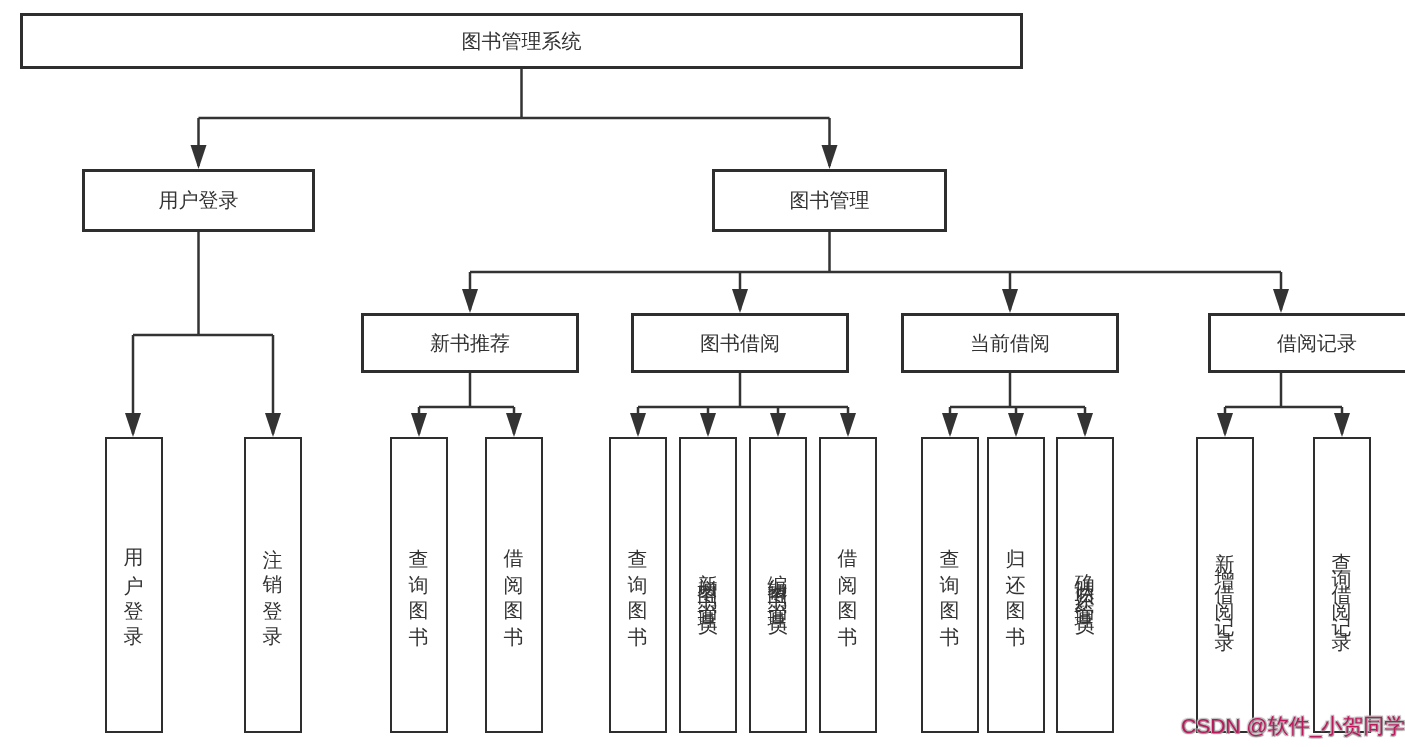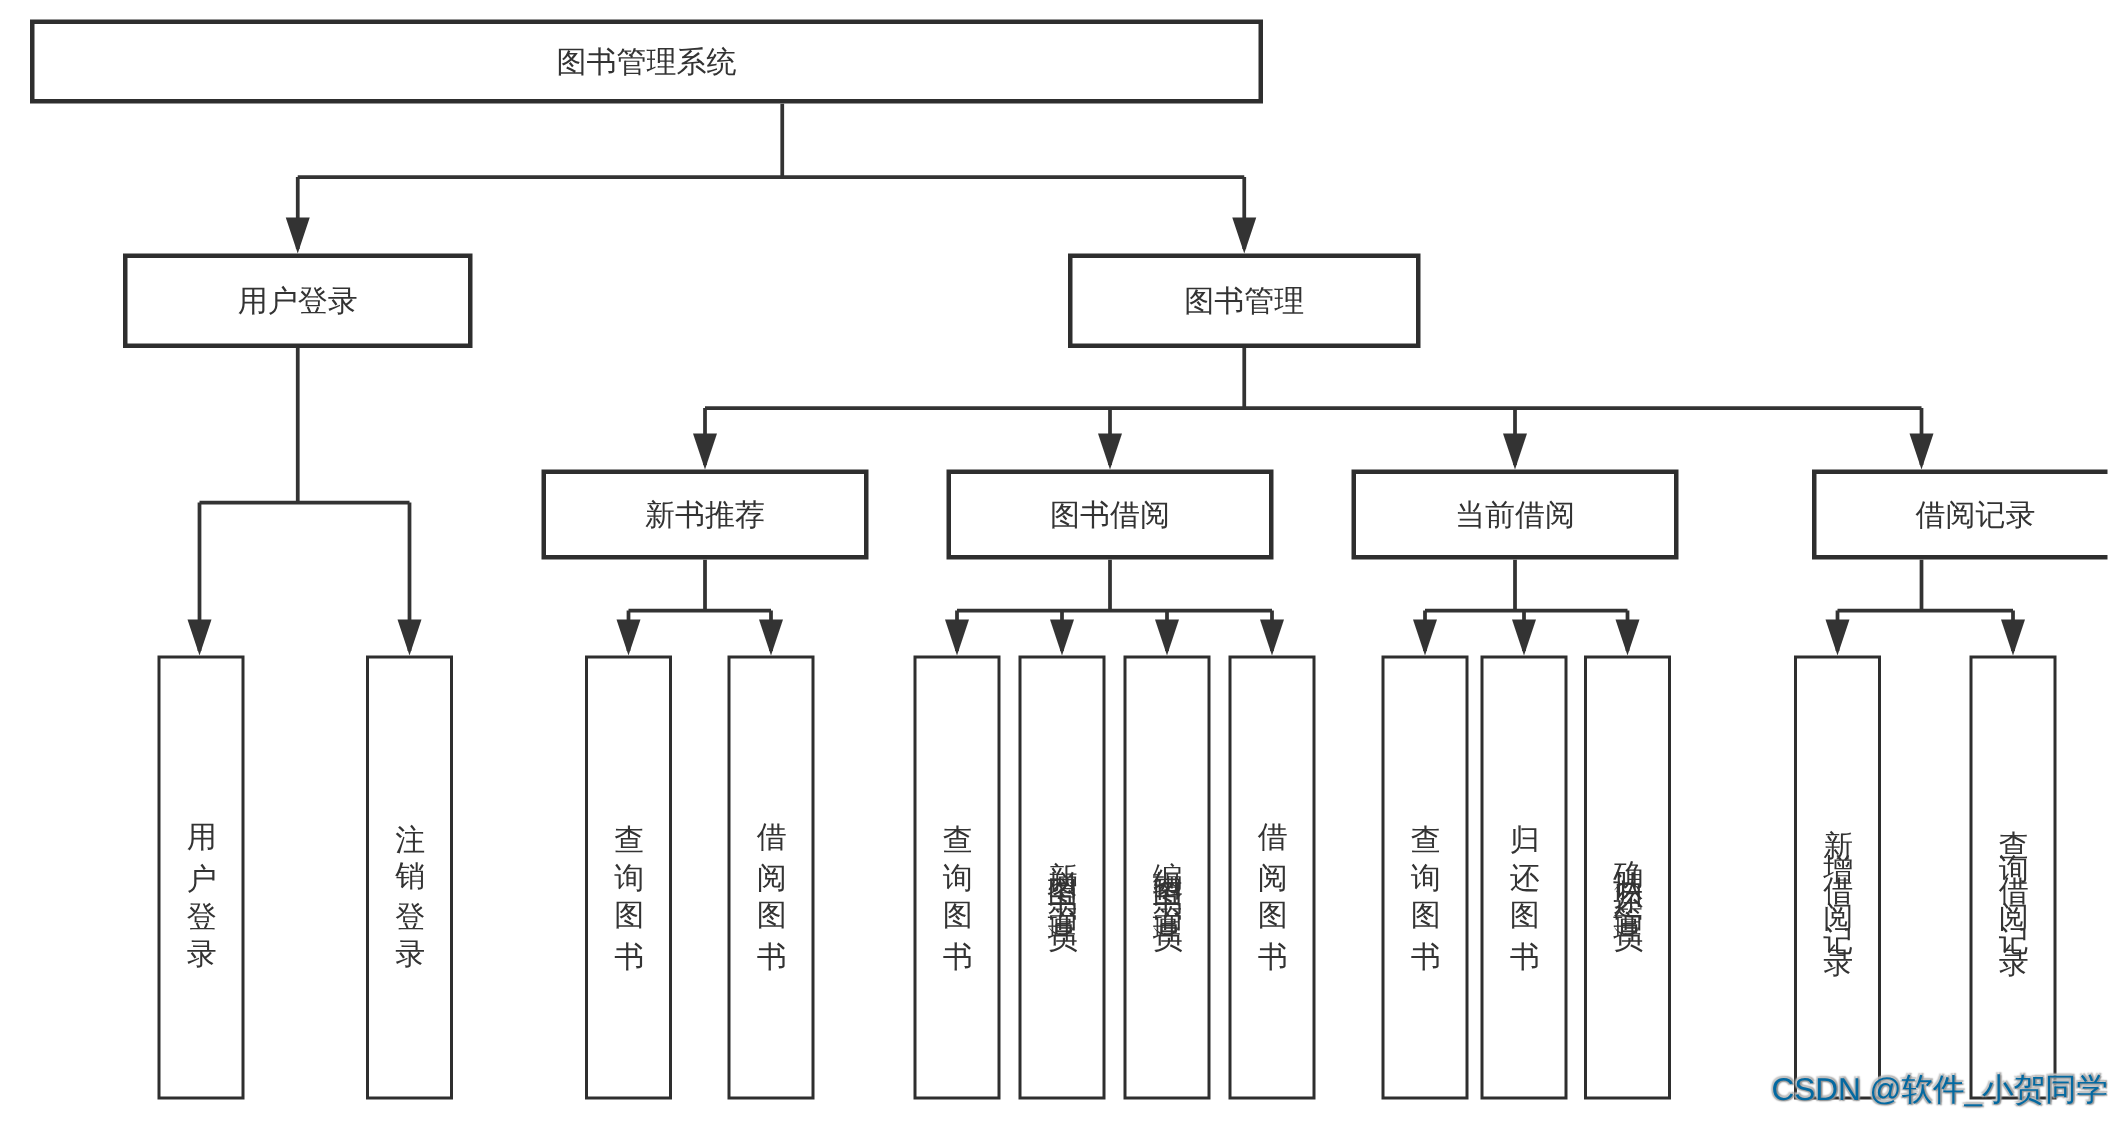--- a/index.html
+++ b/index.html
@@ -13,36 +13,36 @@
     position:absolute;box-sizing:border-box;background:#ffffff;
     border:3px solid #2e2e2e;display:flex;align-items:center;justify-content:center;
     font-size:20px;color:#333333;z-index:2;
   }
   .leaf{border-width:2px;}
   .v-text{
     writing-mode:vertical-rl;text-orientation:mixed;
     white-space:nowrap;line-height:1;
   }
   
-  .n-root {left:20px;  top:13px;  width:822px; height:56px;}
+  .n-root {left:20px;  top:13px;  width:1003px; height:56px;}
   .n-login{left:82px;  top:169px; width:233px;  height:63px;}
   .n-mgmt {left:712px; top:169px; width:235px;  height:63px;}
   .n-l2a  {left:361px; top:313px; width:218px;  height:60px;}
   .n-l2b  {left:631px; top:313px; width:218px;  height:60px;}
   .n-l2c  {left:901px; top:313px; width:218px;  height:60px;justify-content:center;}
   .n-l2d  {left:1172px;top:313px; width:218px;  height:60px;margin-left:36px;}
   .leaf   {top:437px;  width:58px; height:296px;}
   .f-a1{left:105px;} .f-a2{left:244px;}
   .f-b1{left:390px;} .f-b2{left:485px;}
   .f-c1{left:609px;} .f-c2{left:679px;} .f-c3{left:749px;} .f-c4{left:819px;}
   .f-d1{left:921px;} .f-d2{left:987px;} .f-d3{left:1056px;}
   .f-e1{left:1196px;} .f-e2{left:1313px;}
   .watermark{
     position:absolute;left:1181px;top:712px;z-index:5;
-    font-size:21px;white-space:nowrap;color:#0369a1;
+    font-size:21px;white-space:nowrap;color:#be185d;
     text-shadow:1px 1px 1px #8f8f8f,-1px -1px 1px #c4c4c4,1px -1px 1px #ababab,-1px 1px 1px #ababab;
   }
 </style>
 </head>
 <body>
 
 <div class="stage">
 
   <svg class="connectors" width="1405" height="747" viewBox="0 0 1405 747">
     <g stroke="#333333" stroke-width="2.5" fill="none">

